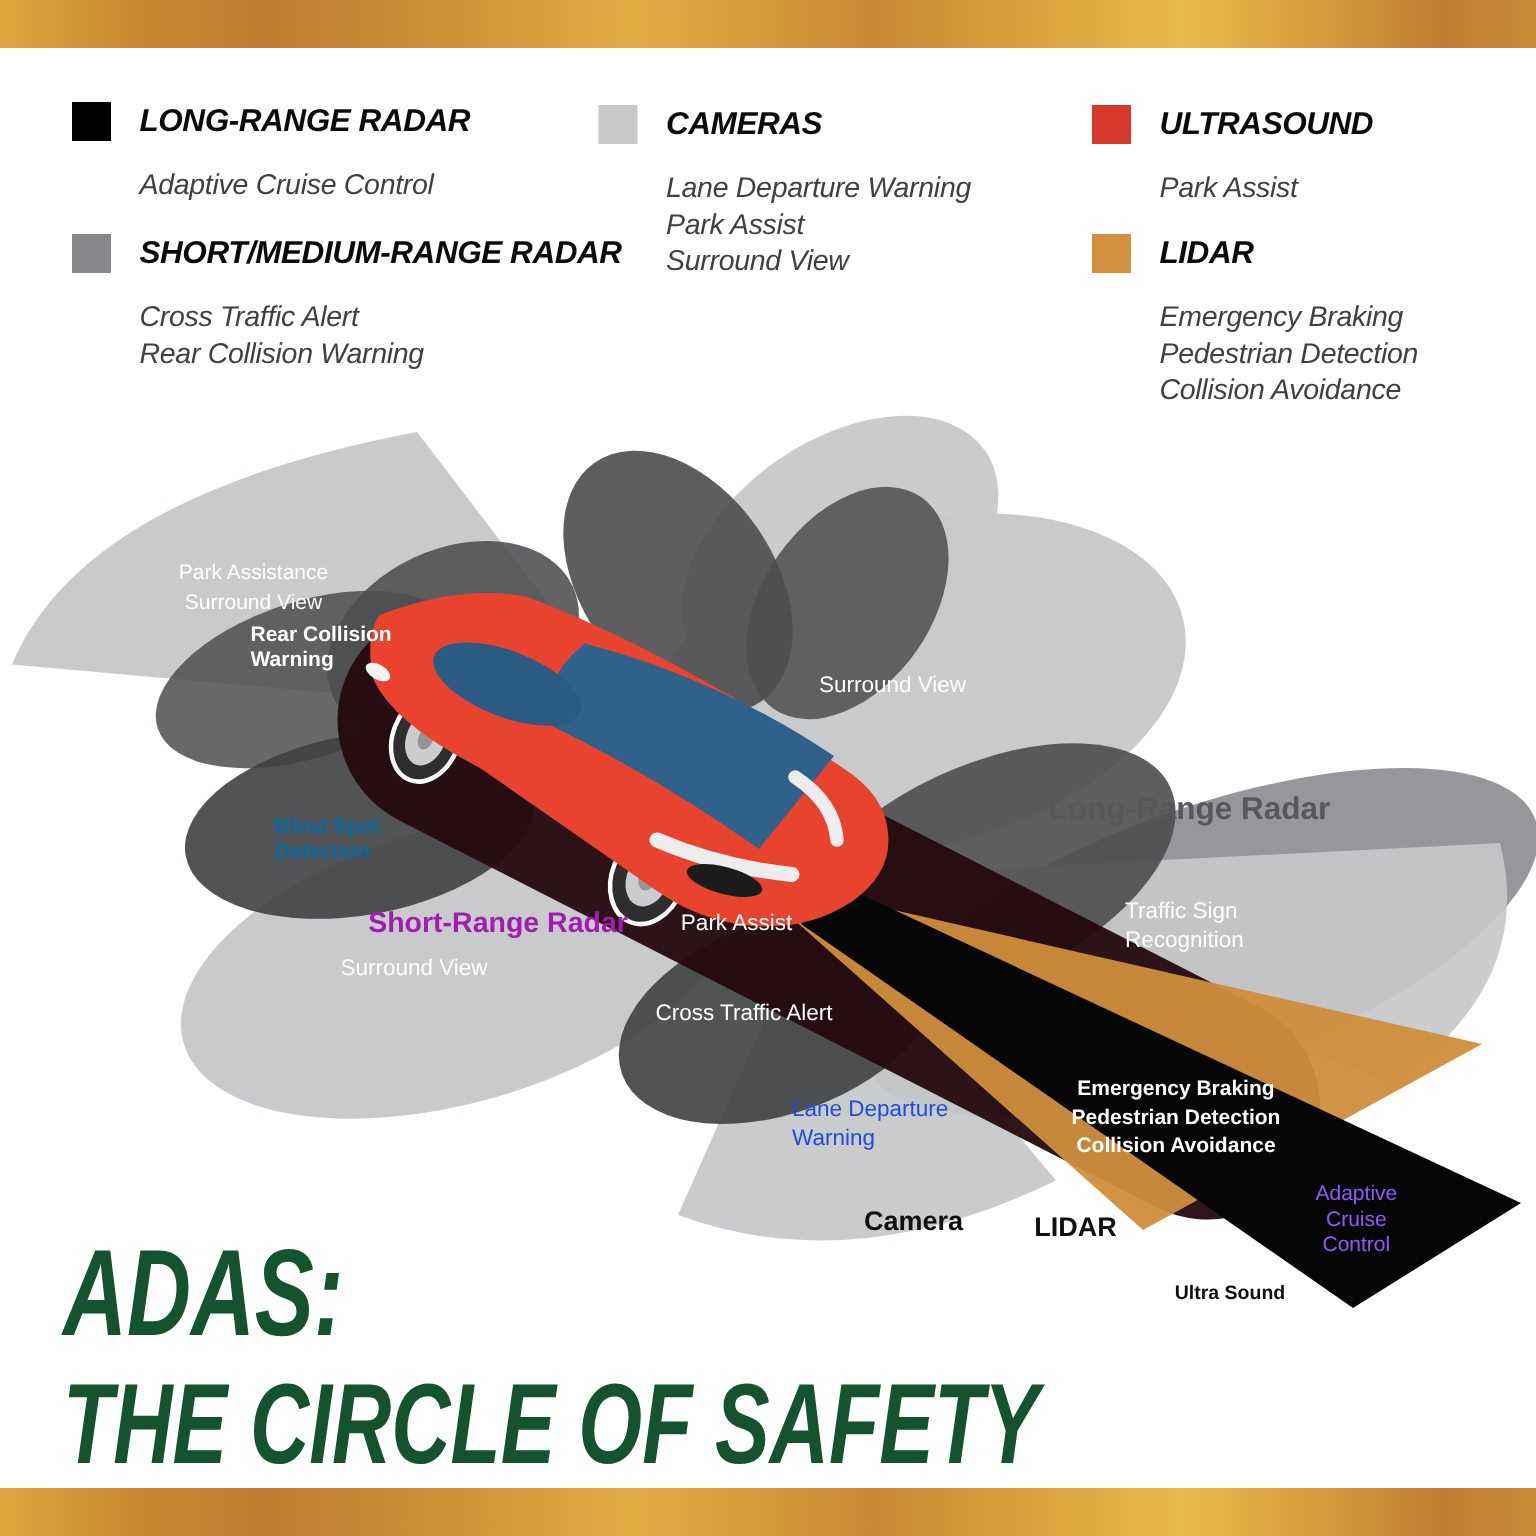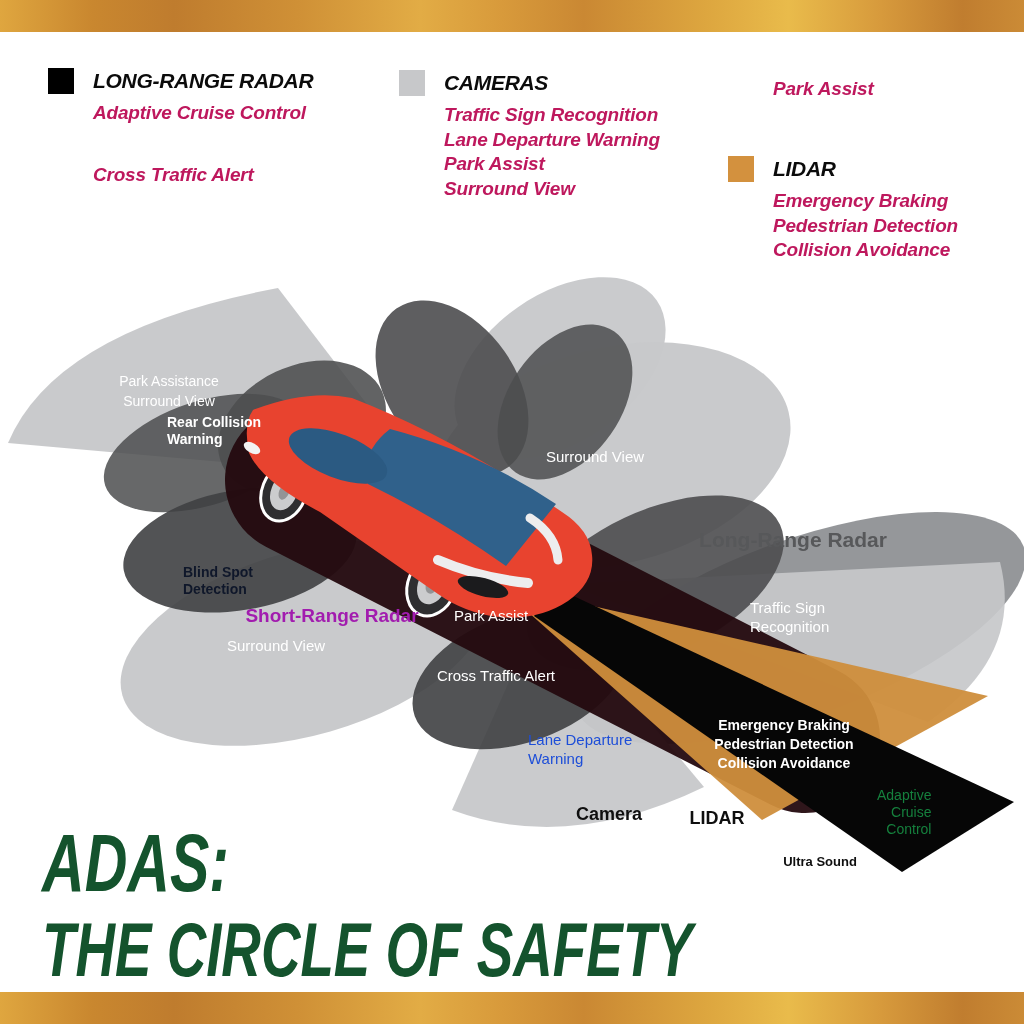--- a/index.html
+++ b/index.html
@@ -8,21 +8,21 @@
   .gold-bar{position:absolute;left:0;width:1024px;height:32px;
     background:linear-gradient(90deg,#dfa63f 0%,#c9872f 9%,#bf7c2e 17%,#cf9036 29%,
       #e2ac45 41%,#d89a3b 49%,#ca8833 57%,#dda63f 69%,#e9bb4b 77%,#d79a3c 86%,#c07d2f 94%,#cb8b36 100%);}
   .gold-top{top:0;}
   .gold-bottom{top:992px;}
   svg.diagram{position:absolute;left:0;top:0;}
   .legend-entry{position:absolute;}
   .legend-head{display:flex;align-items:center;gap:19px;}
   .swatch{width:26px;height:26px;flex:none;}
   .legend-title{font-style:italic;font-weight:700;font-size:21px;color:#0b0b0b;letter-spacing:-0.3px;white-space:nowrap;}
-  .legend-items{margin:7px 0 0 45px;font-style:italic;font-size:19px;font-weight:700;color:#be185d;
+  .legend-items{margin:18px 0 0 45px;font-style:italic;font-size:19px;font-weight:400;color:#404040;
                 line-height:24.5px;letter-spacing:-0.2px;white-space:nowrap;}
   .diagram-labels{position:absolute;left:0;top:0;width:1024px;height:1024px;}
   .dlabel{position:absolute;white-space:nowrap;}
   .title-block{position:absolute;left:42px;top:822px;color:#14532d;}
   .title-line{font-style:italic;font-weight:700;line-height:1;transform:scaleX(0.72);transform-origin:0 0;white-space:nowrap;}
   .title-line.l1{font-size:82px;}
   .title-line.l2{font-size:76px;margin-top:8px;}
 </style>
 </head>
 <body>
@@ -38,39 +38,47 @@
       <div class="legend-head">
         <span class="swatch" style="background: rgb(0, 0, 0);"></span>
         <span class="legend-title">LONG-RANGE RADAR</span>
       </div>
       <div class="legend-items">
         <div>Adaptive Cruise Control</div>
       </div>
     </div>
 
     <div class="legend-entry" style="left:48px;top:156px">
+      <div class="legend-head">
+        <span class="swatch" style="background: rgb(133, 135, 138);"></span>
+        <span class="legend-title">SHORT/MEDIUM-RANGE RADAR</span>
+      </div>
       <div class="legend-items">
         <div>Cross Traffic Alert</div>
+        <div>Rear Collision Warning</div>
       </div>
     </div>
 
     <div class="legend-entry" style="left:399px;top:70px">
       <div class="legend-head">
         <span class="swatch" style="background: rgb(199, 200, 202);"></span>
         <span class="legend-title">CAMERAS</span>
       </div>
       <div class="legend-items">
-        <div>Traffic Sign Recognition</div>
         <div>Lane Departure Warning</div>
         <div>Park Assist</div>
         <div>Surround View</div>
       </div>
     </div>
 
     <div class="legend-entry" style="left:728px;top:70px">
+      <div class="legend-head">
+        <span class="swatch" style="background: rgb(214, 57, 44);"></span>
+        <span class="legend-title">ULTRASOUND</span>
+      </div>
       <div class="legend-items">
         <div>Park Assist</div>
       </div>
     </div>
 
     <div class="legend-entry" style="left:728px;top:156px">
       <div class="legend-head">
         <span class="swatch" style="background: rgb(211, 145, 62);"></span>
         <span class="legend-title">LIDAR</span>
       </div>
@@ -143,21 +151,21 @@
       <div class="dlabel" style="left: 167px; top: 414px; color: rgb(255, 255, 255); font-size: 14px; font-weight: 600; line-height: 17px; text-align: left;">
         <div>Rear Collision</div>
         <div>Warning</div>
       </div>
       <div class="dlabel" style="left: 595px; top: 448px; color: rgb(255, 255, 255); font-size: 15px; font-weight: 500; line-height: 18px; text-align: center; transform: translateX(-50%);">
         <div>Surround View</div>
       </div>
       <div class="dlabel" style="left: 793px; top: 528px; color: rgb(87, 88, 90); font-size: 21px; font-weight: 700; line-height: 24px; text-align: center; transform: translateX(-50%);">
         <div>Long-Range Radar</div>
       </div>
-      <div class="dlabel" style="left: 183px; top: 564px; color: #0f172a; font-size: 14px; font-weight: 600; line-height: 17px; text-align: left;">
+      <div class="dlabel" style="left: 183px; top: 542px; color: #0369a1; font-size: 14px; font-weight: 600; line-height: 17px; text-align: left;">
         <div>Blind Spot</div>
         <div>Detection</div>
       </div>
       <div class="dlabel" style="left: 332px; top: 605px; color: #a21caf; font-size: 19px; font-weight: 700; line-height: 22px; text-align: center; transform: translateX(-50%);">
         <div>Short-Range Radar</div>
       </div>
       <div class="dlabel" style="left: 491px; top: 607px; color: rgb(255, 255, 255); font-size: 15px; font-weight: 500; line-height: 18px; text-align: center; transform: translateX(-50%);">
         <div>Park Assist</div>
       </div>
       <div class="dlabel" style="left: 276px; top: 637px; color: rgb(255, 255, 255); font-size: 15px; font-weight: 500; line-height: 18px; text-align: center; transform: translateX(-50%);">
@@ -178,21 +186,21 @@
         <div>Camera</div>
       </div>
       <div class="dlabel" style="left: 717px; top: 808px; color: rgb(15, 15, 15); font-size: 18px; font-weight: 700; line-height: 21px; text-align: center; transform: translateX(-50%);">
         <div>LIDAR</div>
       </div>
       <div class="dlabel" style="left: 784px; top: 716px; color: rgb(255, 255, 255); font-size: 14px; font-weight: 600; line-height: 19px; text-align: center; transform: translateX(-50%);">
         <div>Emergency Braking</div>
         <div>Pedestrian Detection</div>
         <div>Collision Avoidance</div>
       </div>
-      <div class="dlabel" style="left: 877px; top: 787px; color: #15803d; font-size: 14px; font-weight: 500; line-height: 17px; text-align: right;">
+      <div class="dlabel" style="left: 877px; top: 787px; color: #8b5cf6; font-size: 14px; font-weight: 500; line-height: 17px; text-align: center;">
         <div>Adaptive</div>
         <div>Cruise</div>
         <div>Control</div>
       </div>
       <div class="dlabel" style="left: 820px; top: 851px; color: rgb(15, 15, 15); font-size: 13px; font-weight: 700; line-height: 21px; text-align: center; transform: translateX(-50%);">
         <div>Ultra Sound</div>
       </div>
     </div>
 
   <div class="title-block">

